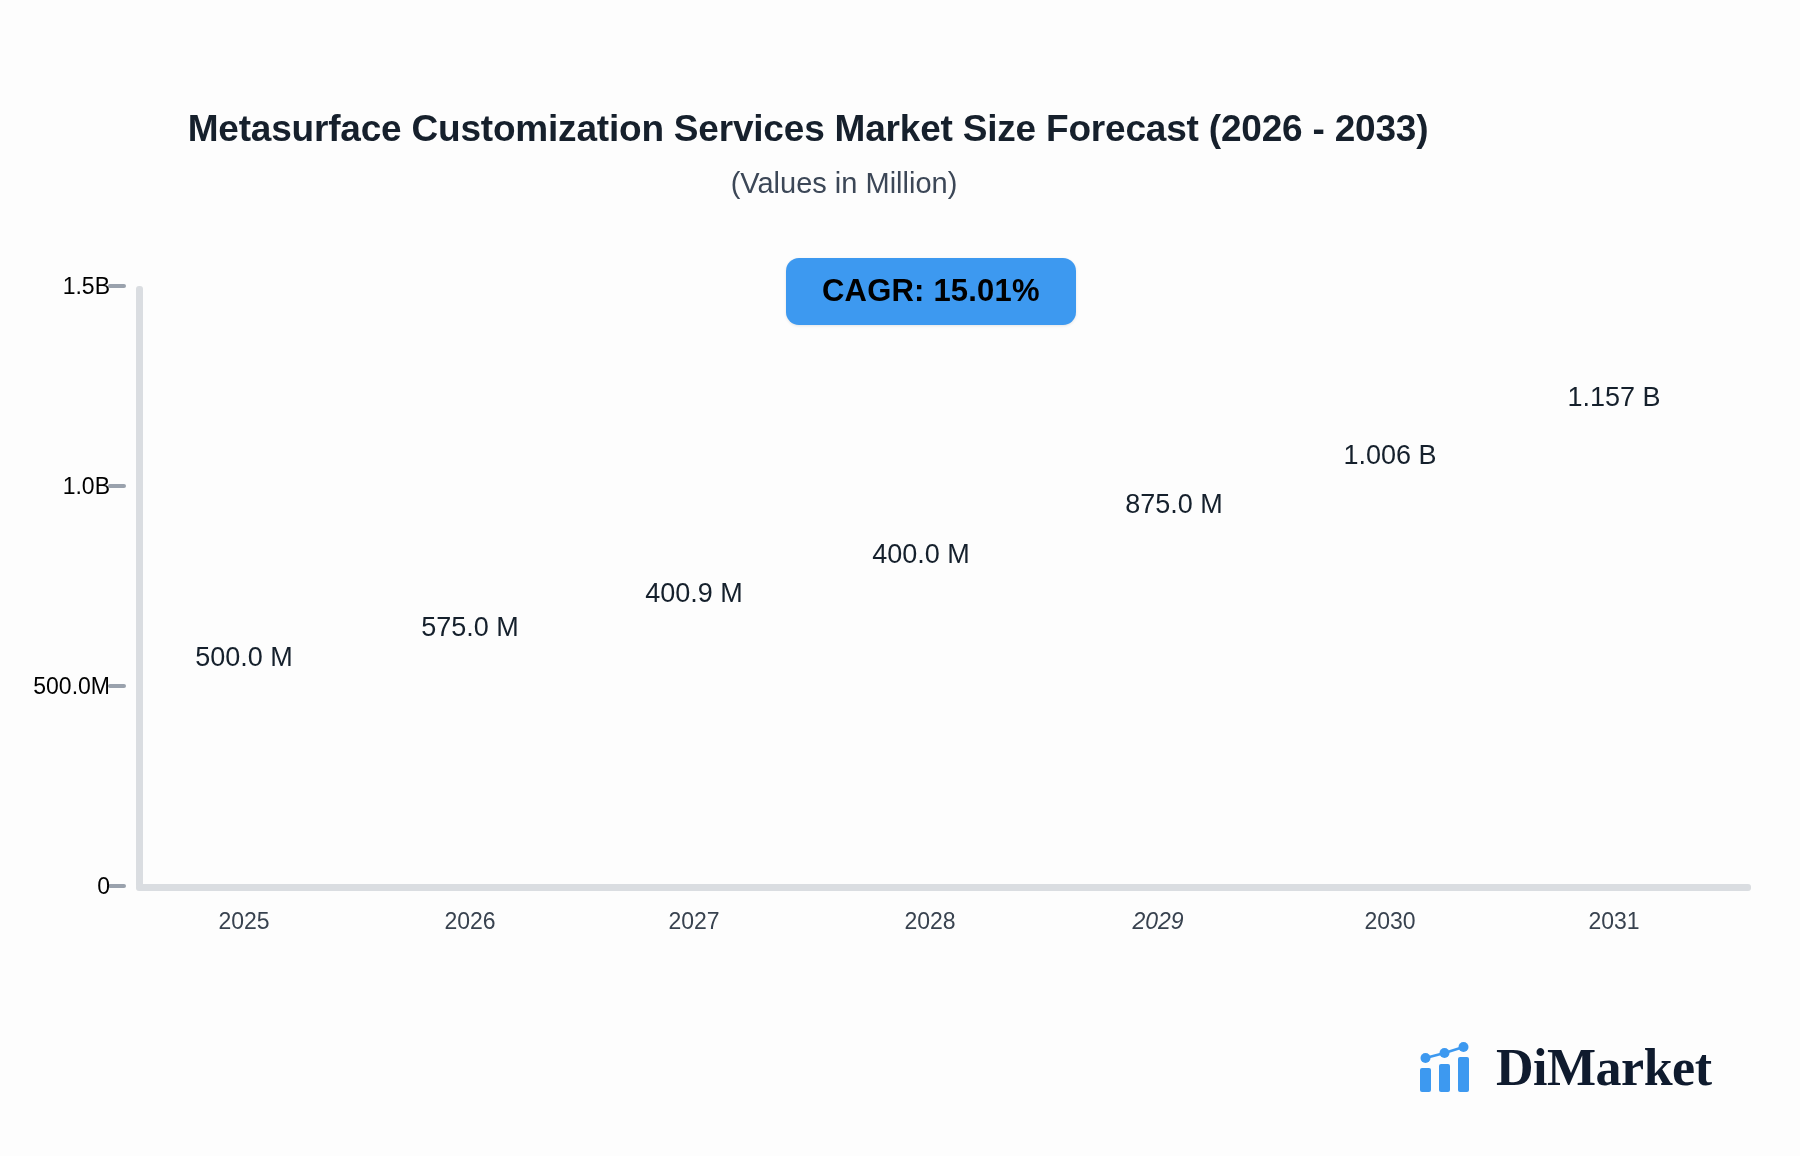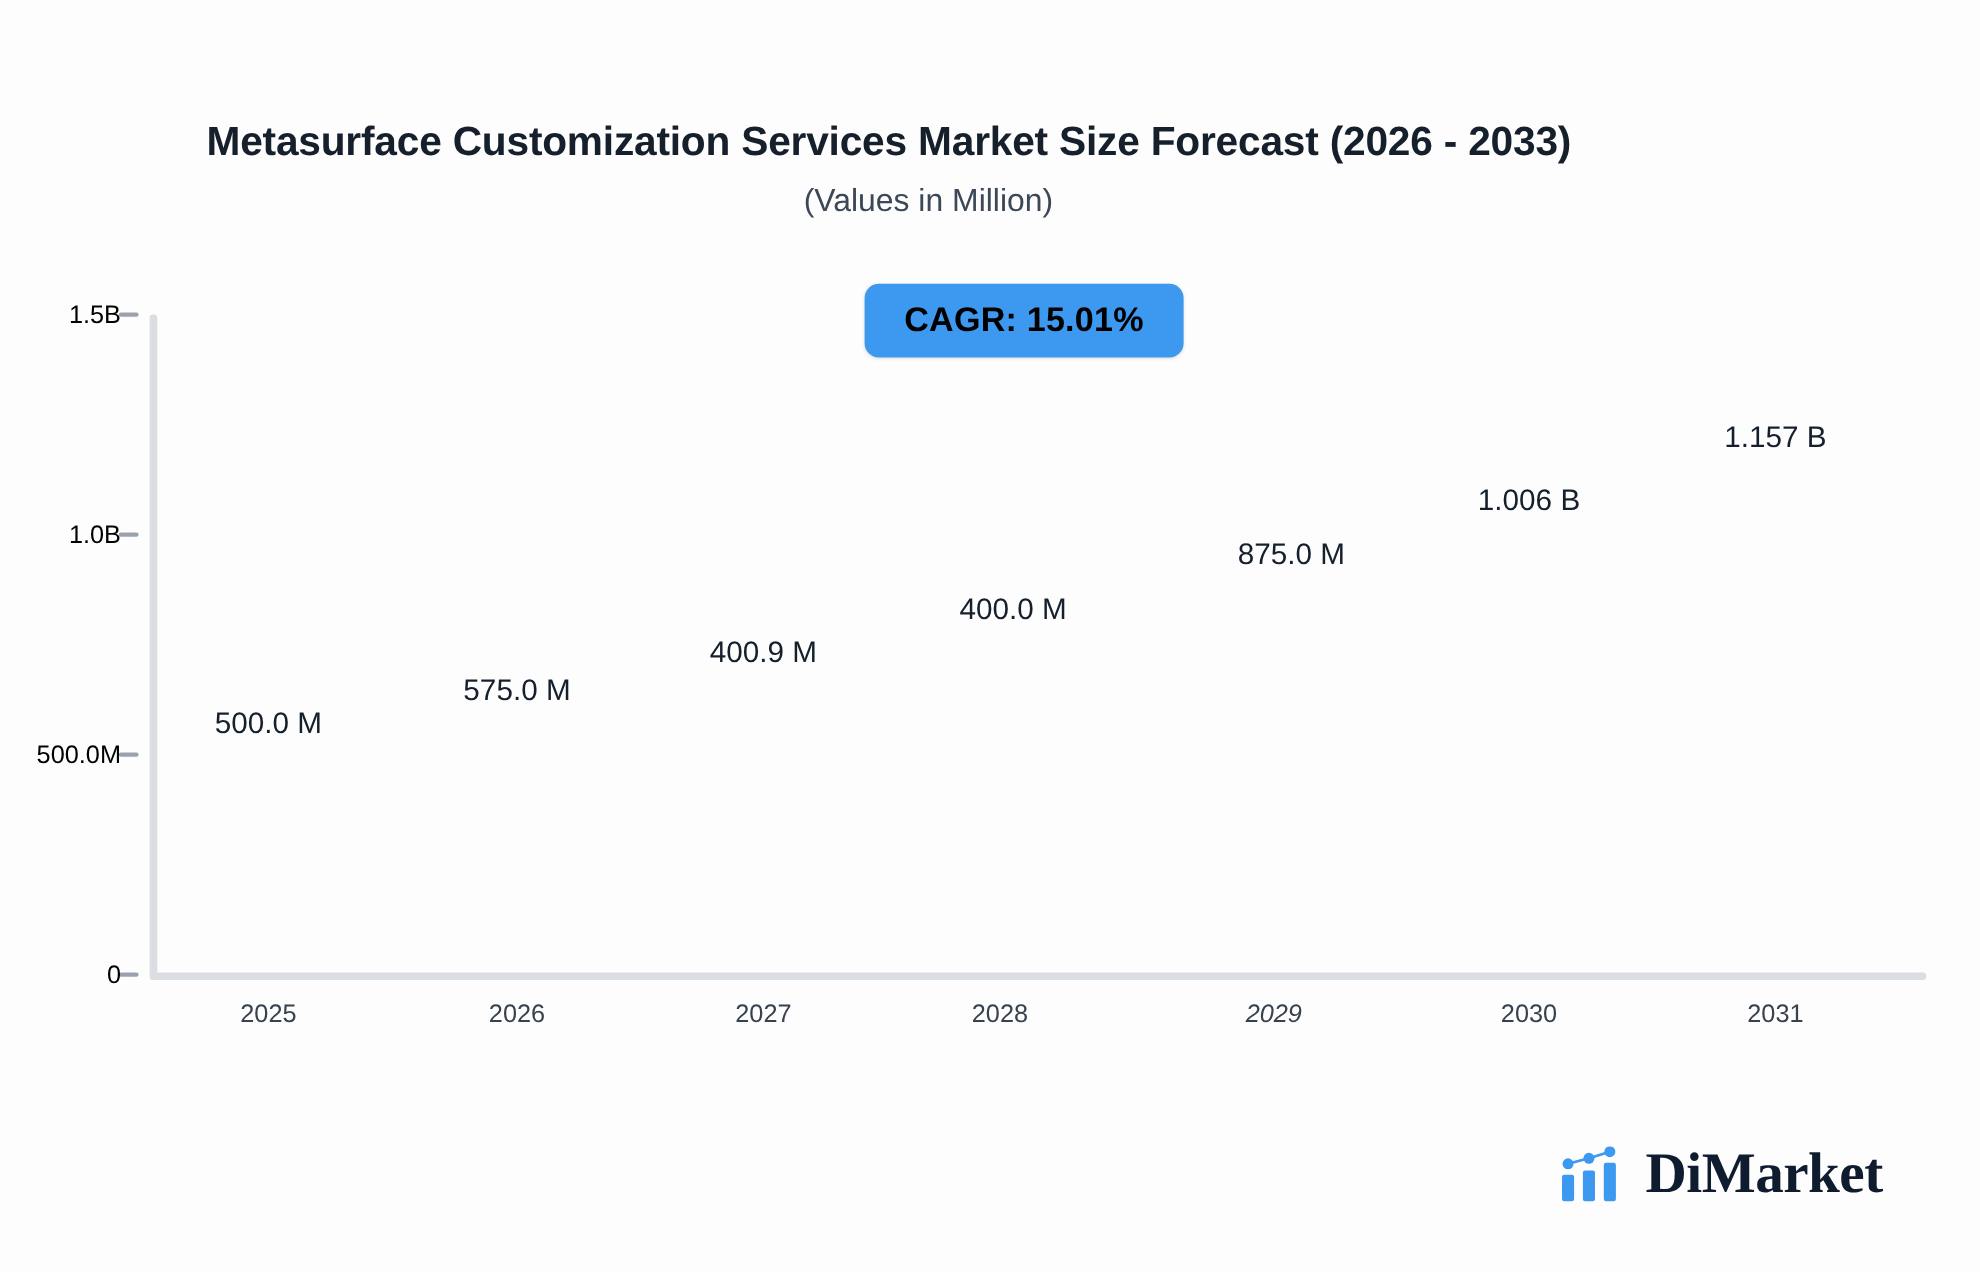--- a/index.html
+++ b/index.html
@@ -200,21 +200,21 @@
       
       
     </div>
     <div class="bar-value-label" style="left:694px; top:578px;">400.9 M</div>
     <div class="xtick-label" style="left:694px;">2027</div>
 
     <div class="bar-group">
       
     </div>
     <div class="bar-value-label" style="left:921px; top:539px;">400.0 M</div>
-    <div class="xtick-label" style="left:909px;">2028</div>
+    <div class="xtick-label" style="left:930px;">2028</div>
 
     <div class="bar-group">
       
       
       
     </div>
     <div class="bar-value-label" style="left:1158px; top:489px;margin-left:16px;">875.0 M</div>
     <div class="xtick-label" style="left:1158px;font-style:italic;">2029</div>
 
     <div class="bar-group">

